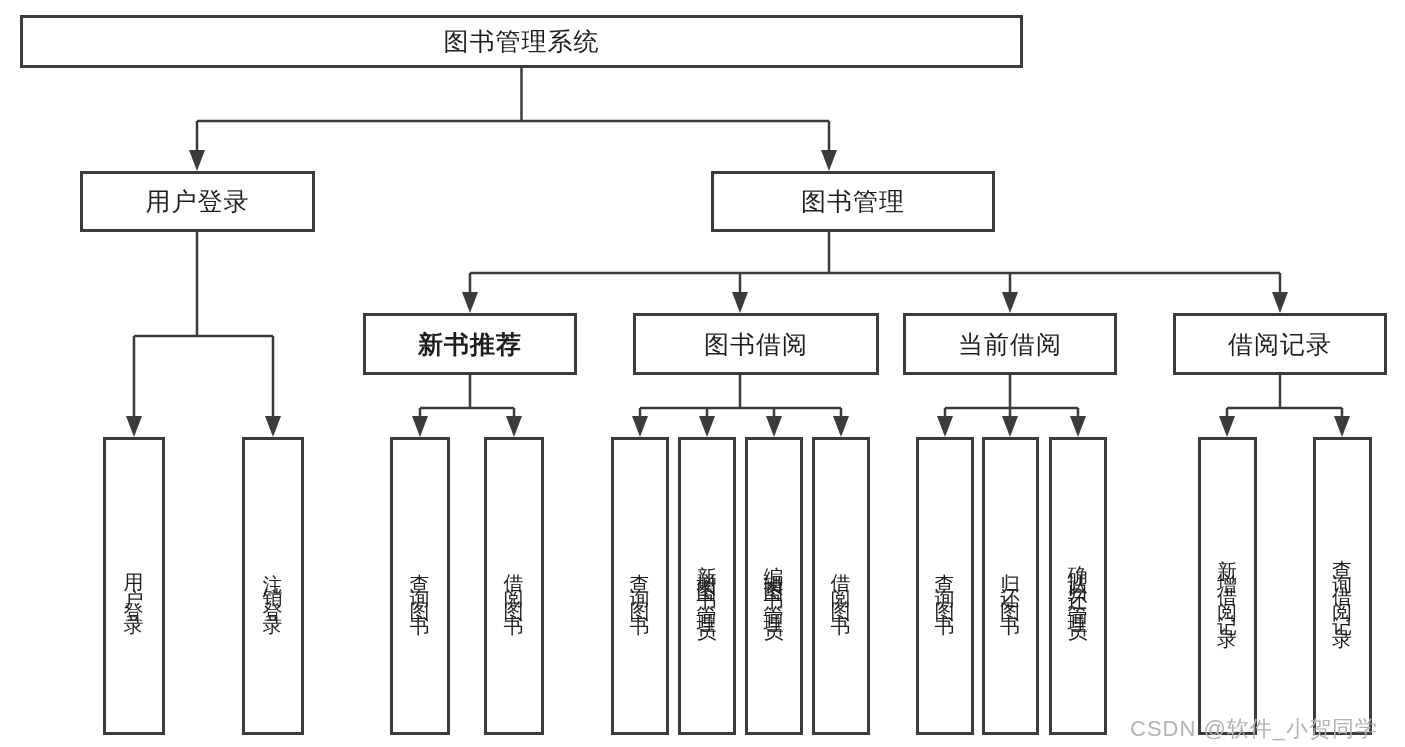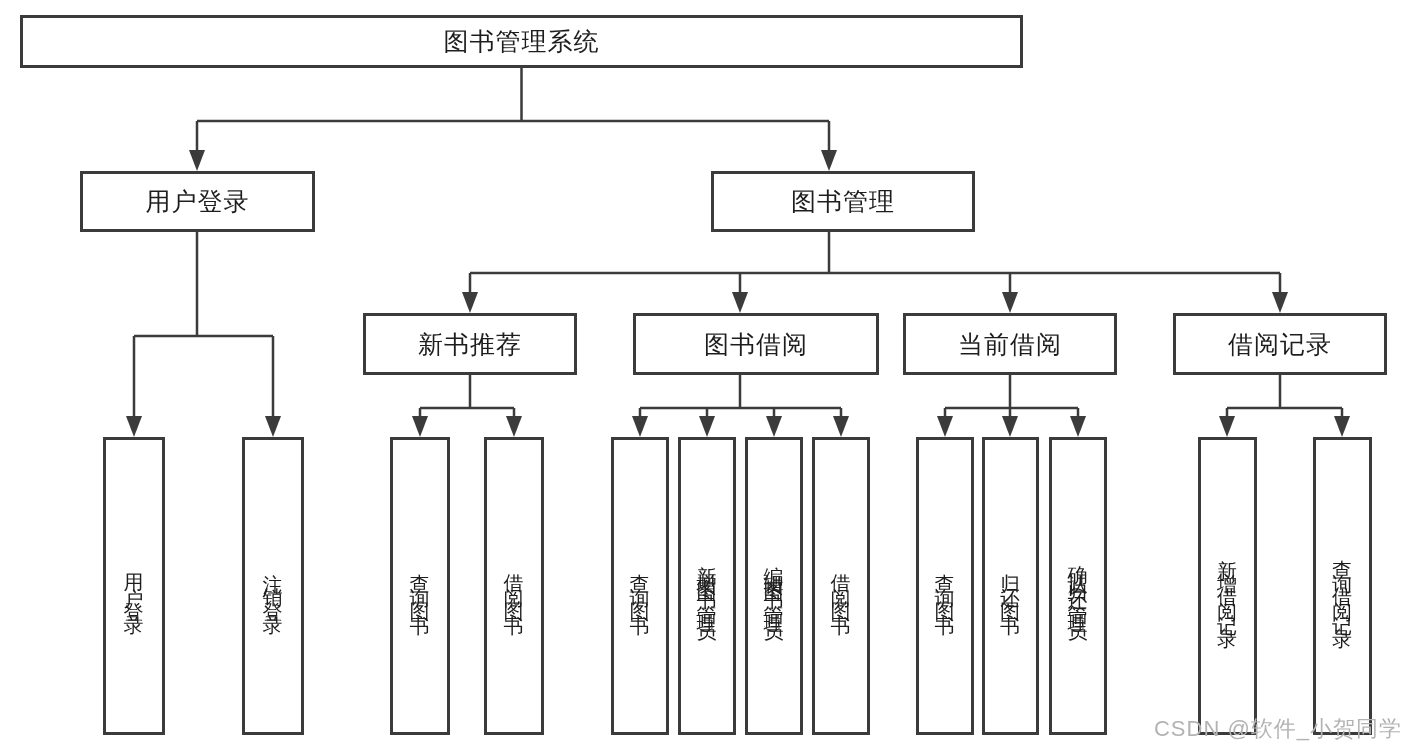--- a/index.html
+++ b/index.html
@@ -35,21 +35,20 @@
     text-orientation:mixed;
     font-size:20px;color:#1d1d1d;
     line-height:1;
     white-space:nowrap;
   }
   .vbox span.roomy{letter-spacing:14px;}
   .vbox span.tight{letter-spacing:8px;}
   .watermark{
     position:absolute;
     left:1130px;top:714px;width:272px;
-    text-align:right;
     font-size:22px;
     color:#b3b3b3;
     z-index:5;
     letter-spacing:1px;
   }
 </style>
 </head>
 <body>
 
 <div class="stage">
@@ -86,25 +85,25 @@
     </g>
   </svg>
 
   <div class="hbox" style="left:20px;top:15px;width:1003px;height:53px;">
     <span>图书管理系统</span>
   </div>
 
   <div class="hbox" style="left:80px;top:171px;width:235px;height:61px;">
     <span>用户登录</span>
   </div>
-  <div class="hbox" style="left:711px;top:171px;width:264px;height:61px;">
+  <div class="hbox" style="left:711px;top:171px;width:284px;height:61px;">
     <span>图书管理</span>
   </div>
 
-  <div class="hbox" style="left:363px;top:313px;width:214px;height:62px;">
+  <div class="hbox" style="left:363px;top:313px;width:214px;height:62px;font-weight:bold;">
     <span>新书推荐</span>
   </div>
   <div class="hbox" style="left:633px;top:313px;width:246px;height:62px;">
     <span>图书借阅</span>
   </div>
   <div class="hbox" style="left:903px;top:313px;width:214px;height:62px;">
     <span>当前借阅</span>
   </div>
   <div class="hbox" style="left:1173px;top:313px;width:214px;height:62px;">
     <span>借阅记录</span>

